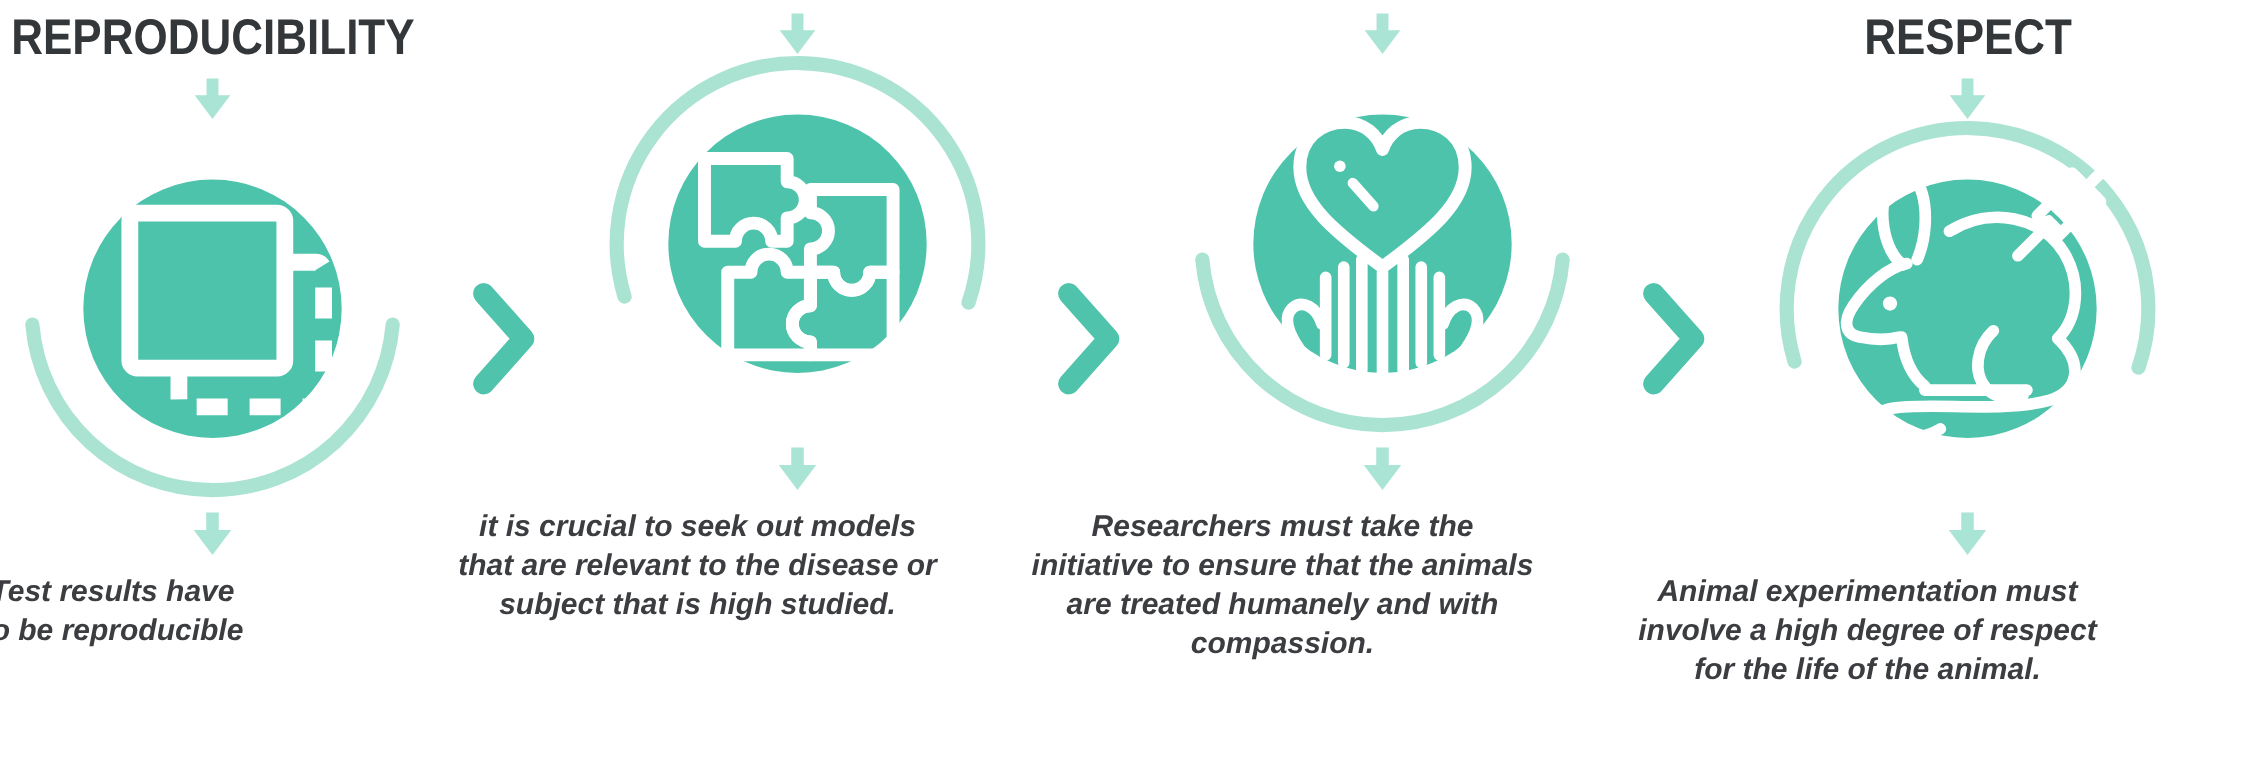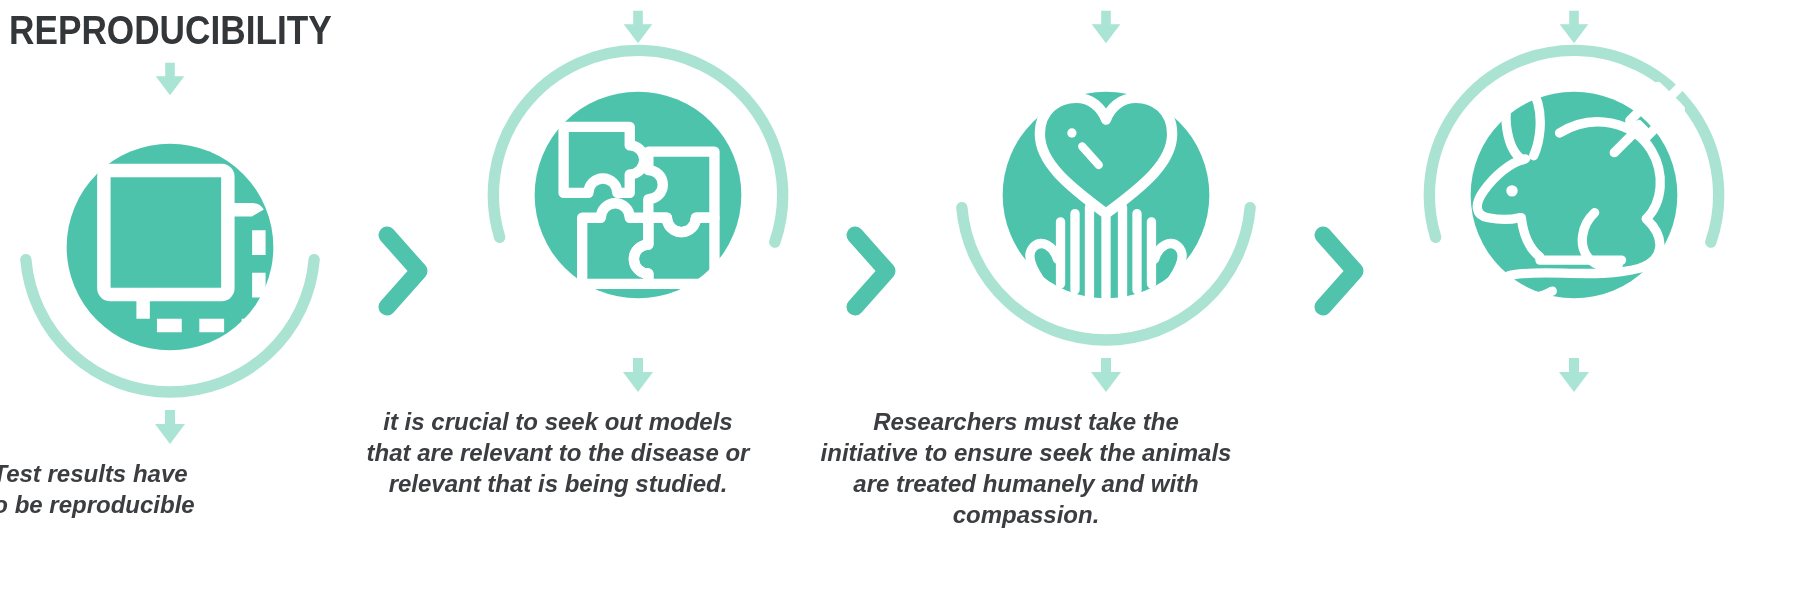--- a/index.html
+++ b/index.html
@@ -68,21 +68,21 @@
         <path d="M160 108 H224 V172 H206 A14 14 0 0 1 178 172 H160 V154 A14 14 0 0 0 160 126 Z"></path>
         <path d="M160 172 H178 A14 14 0 0 0 206 172 H224 V236 H160 V226 A14 14 0 0 1 160 198 Z"></path>
         <path d="M96 172 H114 A14 14 0 0 1 142 172 H160 V198 A14 14 0 0 0 160 226 V236 H96 Z"></path>
       </g>
     </svg>
     <svg class="arrow-down bottom" width="40" height="38" viewBox="0 0 40 34">
       <path d="M15 0 H25 V14 H35 L20 34 L5 14 H15 Z" fill="#a9e4d4"></path>
     </svg>
     <div class="desc">it is crucial to seek out models
 that are relevant to the disease or
-relevant that is being studied.</div>
+subject that is high studied.</div>
   </div>
 
   <div class="sep">
     <svg class="chevron" width="52" height="92" viewBox="0 0 52 92">
       <path d="M9 10 L41 46 L9 82" fill="none" stroke="#4fc3ab" stroke-width="17" stroke-linecap="round" stroke-linejoin="round"></path>
     </svg>
   </div>
 
   <div class="col">
     <svg class="arrow-down" width="38" height="34" viewBox="0 0 40 34">
@@ -99,32 +99,33 @@
         <path stroke-width="9" d="M106 176 V236 M120 168 V242 M134 162 V248"></path>
         <path stroke-width="9" d="M194 176 V236 M180 168 V242 M166 162 V248"></path>
         <path stroke-width="9" d="M148 260 C 122 260, 98 250, 86 232 C 77 219, 73 207, 80 200 C 88 193, 99 199, 103 212"></path>
         <path stroke-width="9" d="M152 260 C 178 260, 202 250, 214 232 C 223 219, 227 207, 220 200 C 212 193, 201 199, 197 212"></path>
       </g>
     </svg>
     <svg class="arrow-down bottom" width="40" height="38" viewBox="0 0 40 34">
       <path d="M15 0 H25 V14 H35 L20 34 L5 14 H15 Z" fill="#a9e4d4"></path>
     </svg>
     <div class="desc">Researchers must take the
-initiative to ensure seek the animals
+initiative to ensure that the animals
 are treated humanely and with
 compassion.</div>
   </div>
 
   <div class="sep">
     <svg class="chevron" width="52" height="92" viewBox="0 0 52 92">
       <path d="M9 10 L41 46 L9 82" fill="none" stroke="#4fc3ab" stroke-width="17" stroke-linecap="round" stroke-linejoin="round"></path>
     </svg>
   </div>
 
   <div class="col">
+    <h2 class="title"><span>RESPECT</span></h2>
     <svg class="arrow-down" width="38" height="34" viewBox="0 0 40 34">
       <path d="M15 0 H25 V14 H35 L20 34 L5 14 H15 Z" fill="#a9e4d4"></path>
     </svg>
     <svg class="graphic" width="310" height="310" viewBox="0 0 300 300">
       <path d="M16.1 190.9 A140 140 0 1 1 282.4 195.6" fill="none" stroke="#abe3d3" stroke-width="11" stroke-linecap="round"></path>
       <circle cx="150" cy="150" r="100" fill="#4ec3ac"></circle>
       <g fill="none" stroke="#ffffff" stroke-width="9" stroke-linecap="round" stroke-linejoin="round">
         <path d="M100 116 C 85 106, 79 70, 90 55 C 98 44, 111 47, 115 61 C 119 75, 118 96, 111 112"></path>
         <path d="M103 115 C 89 118, 73 131, 62 147 C 53 160, 55 170, 67 172 C 77 174, 89 174, 97 172"></path>
         <circle cx="90" cy="146" r="5.5" fill="#ffffff" stroke="none"></circle>
@@ -137,15 +138,18 @@
         <path d="M204 78 L234 48 M220 94 L250 64 M204 78 L220 94 M234 48 L250 64"></path>
         <path stroke-width="7" d="M213 81 L221 89 M221 73 L229 81 M229 65 L237 73"></path>
         <path d="M231 45 L253 67"></path>
         <path d="M246 52 L260 38"></path>
         <path d="M252 30 L268 46"></path>
       </g>
     </svg>
     <svg class="arrow-down bottom" width="40" height="38" viewBox="0 0 40 34">
       <path d="M15 0 H25 V14 H35 L20 34 L5 14 H15 Z" fill="#a9e4d4"></path>
     </svg>
+    <div class="desc">Animal experimentation must
+involve a high degree of respect
+for the life of the animal.</div>
   </div>
 
 </div>
 
 </body></html>

